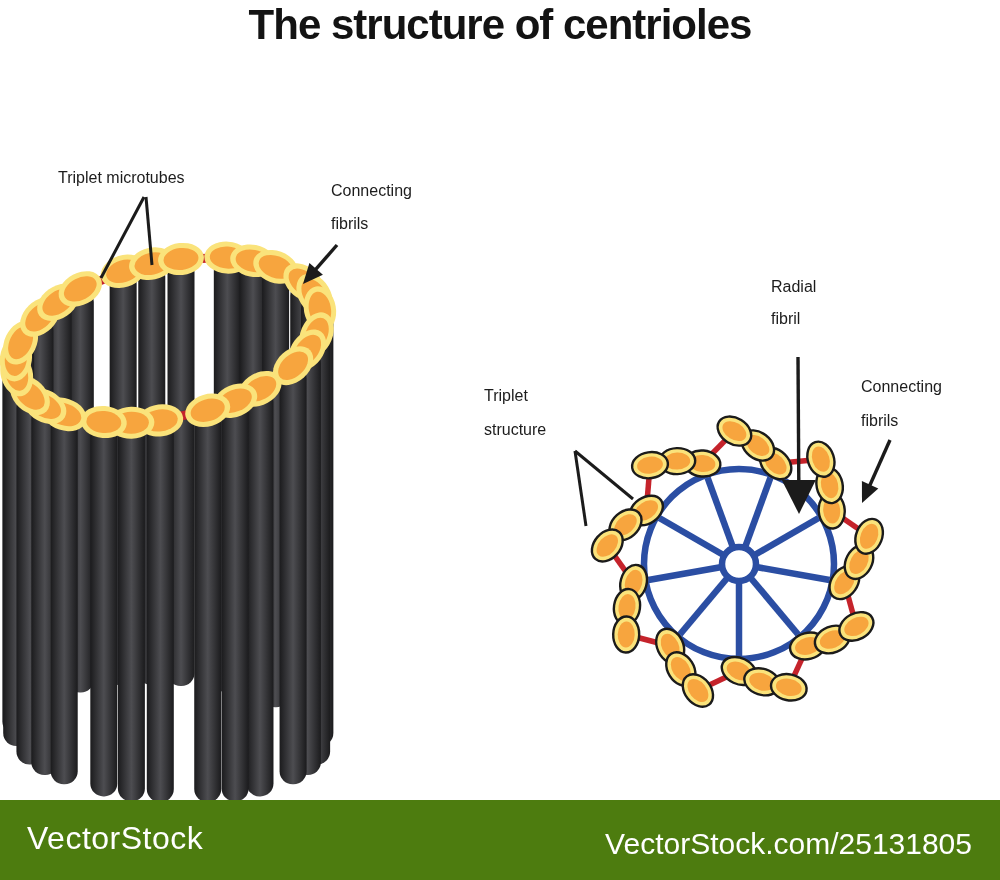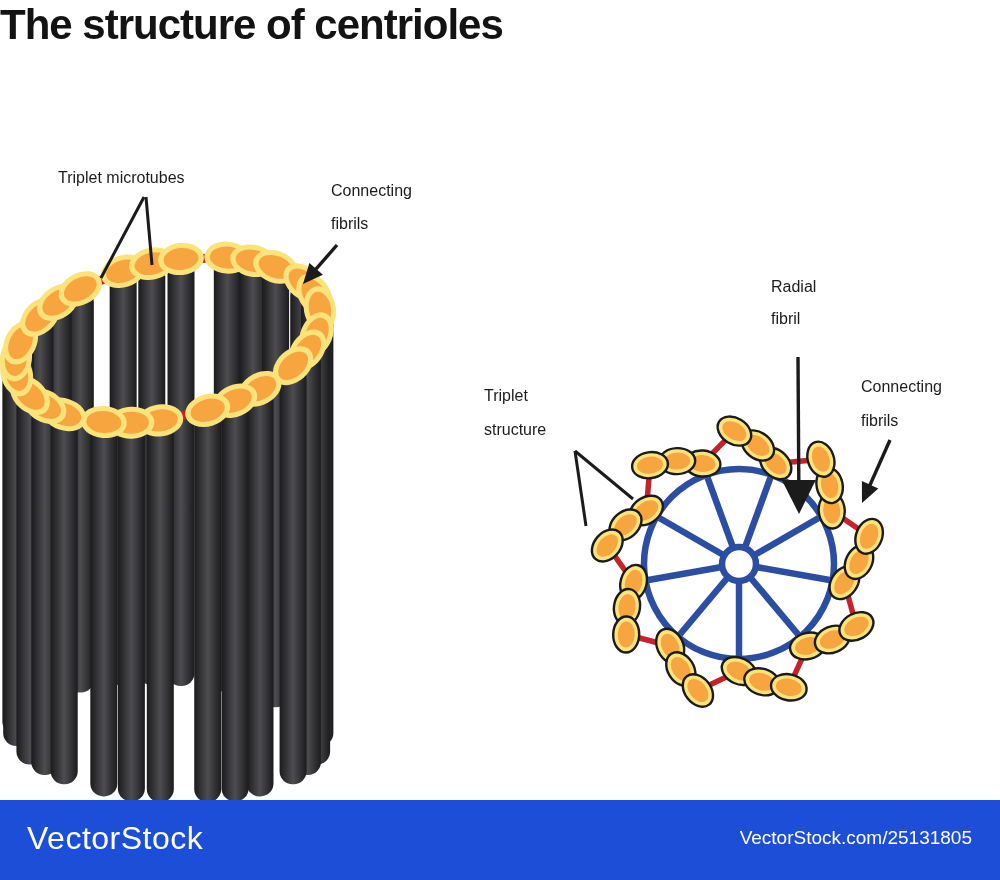--- a/index.html
+++ b/index.html
@@ -1,24 +1,24 @@
 <!DOCTYPE html>
 <html><head>
 <meta charset="utf-8">
 <style>
   html,body{margin:0;padding:0}
   body{width:1000px;height:880px;background:#ffffff;position:relative;overflow:hidden;
        font-family:"Liberation Sans",sans-serif}
-  .title{position:absolute;top:1px;left:0;width:100%;text-align:left;
+  .title{position:absolute;top:1px;left:0;width:100%;text-align:center;
          font-size:42px;font-weight:bold;letter-spacing:-1px;color:#131313}
   svg#diagram{position:absolute;left:0;top:0}
   .lbl{position:absolute;font-size:16px;line-height:33px;color:#1c1c1c;white-space:nowrap}
   .footer{position:absolute;left:0;top:800px;width:1000px;height:80px;background:#070707}
   .brand{position:absolute;left:27px;top:20px;font-size:32px;color:#ffffff;letter-spacing:.5px}
-  .wm{position:absolute;right:28px;top:27px;font-size:19px;color:#ffffff}
+  .wm{position:absolute;right:28px;top:27px;font-size:30px;color:#ffffff}
 </style>
 </head>
 <body>
 
 <div class="title">The structure of centrioles</div>
 
 <svg id="diagram" width="1000" height="880" viewBox="0 0 1000 880">
   <defs>
     <linearGradient id="tubeGrad" x1="0" y1="0" x2="1" y2="0">
       <stop offset="0" stop-color="#1b1b1d"></stop>
@@ -331,16 +331,16 @@
 </div>
 <div class="lbl" style="left:484px;top:379px;line-height:34px">
   <span>Triplet</span><br>
   <span>structure</span>
 </div>
 <div class="lbl" style="left:861px;top:370px;line-height:34px">
   <span>Connecting</span><br>
   <span>fibrils</span>
 </div>
 
-<div class="footer" style="background: #1d4ed8;">
+<div class="footer" style="background: #4d7c0f;">
   <span class="brand">VectorStock</span>
   <span class="wm">VectorStock.com/25131805</span>
 </div>
 
 </body></html>

